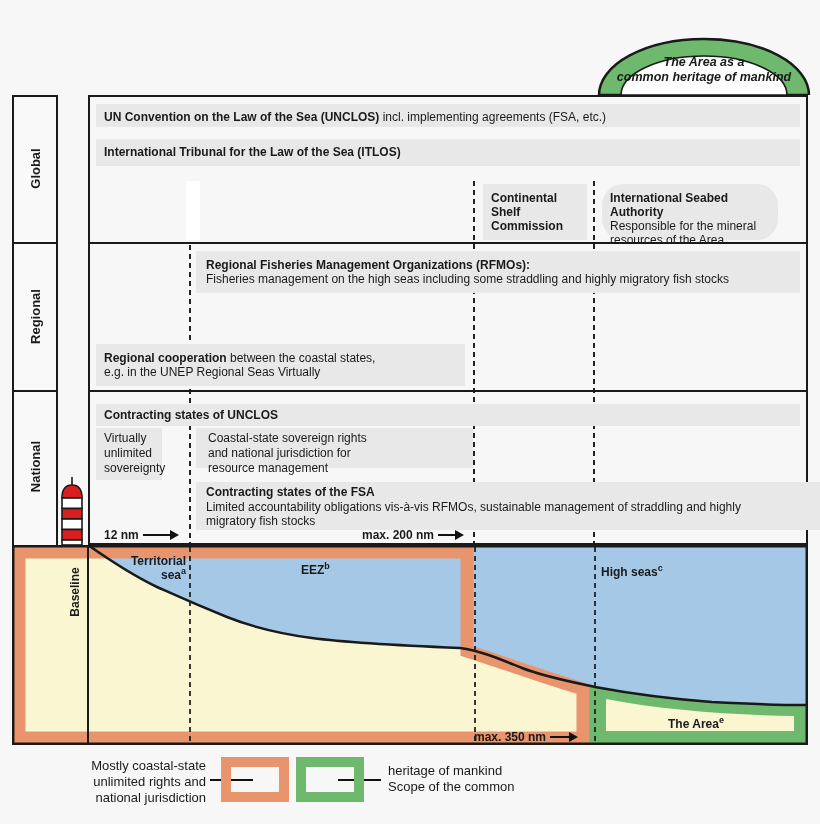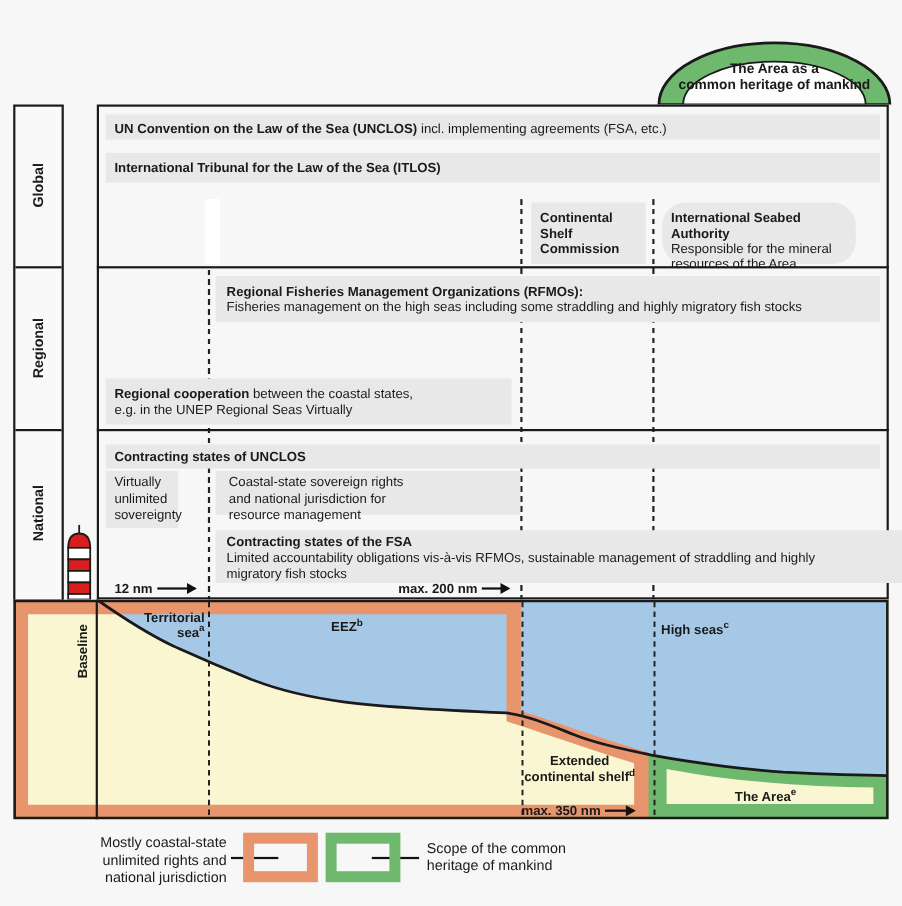--- a/index.html
+++ b/index.html
@@ -89,21 +89,21 @@
 
   <div class="abs marker" style="left:104px;top:528px;z-index:3;">
     <span>12 nm</span>
       <span class="arrow" style="width:34px;"></span>
   </div>
   <div class="abs marker" style="left:362px;top:528px;z-index:3;">
     <span>max. 200 nm</span>
       <span class="arrow" style="width:24px;"></span>
   </div>
 
-  <div class="abs" style="left:597px;top:37px;width:214px;height:58px;z-index:4;">
+  <div class="abs" style="left:597px;top:37px;width:214px;height:58px;z-index:4;font-style:italic;">
     <svg width="214" height="58" viewBox="0 0 214 58">
       <path d="M2,58 A105,56 0 0 1 212,58 Z" fill="#6fb96f" stroke="#1a1a1a" stroke-width="2.5"></path>
       <path d="M24,58 A83,39 0 0 1 190,58 Z" fill="#fdfdfd" stroke="#1a1a1a" stroke-width="1.6"></path>
     </svg>
     <div class="abs" style="left:0;top:18px;width:214px;text-align:center;font-size:12.5px;font-weight:bold;line-height:15px;">
       <div>The Area as a</div>
       <div>common heritage of mankind</div>
     </div>
   </div>
 
@@ -153,39 +153,35 @@
   <div class="abs sealabel" style="left:106px;top:554px;width:80px;text-align:right;line-height:14px;z-index:3;">
     <div>Territorial</div>
     <div><span>sea</span><sup>a</sup></div>
   </div>
   <div class="abs sealabel" style="left:301px;top:563px;z-index:3;">
     <span>EEZ</span><sup>b</sup>
   </div>
   <div class="abs sealabel" style="left:601px;top:565px;z-index:3;">
     <span>High seas</span><sup>c</sup>
   </div>
-  <div class="abs sealabel" style="left:466px;top:684px;width:122px;text-align:center;line-height:15px;z-index:3;">
-    <div>Extended</div>
-    <div><span>continental shelf</span><sup>d</sup></div>
-  </div>
   <div class="abs sealabel" style="left:640px;top:717px;width:112px;text-align:center;z-index:3;">
     <span>The Area</span><sup>e</sup>
   </div>
   <div class="abs marker" style="left:474px;top:730px;z-index:3;">
     <span>max. 350 nm</span>
       <span class="arrow" style="width:26px;"></span>
   </div>
 
   <div class="abs legendtxt" style="left:58px;top:758px;width:148px;text-align:right;">
     <div>Mostly coastal-state</div>
     <div>unlimited rights and</div>
     <div>national jurisdiction</div>
   </div>
   <div class="abs" style="left:210px;top:779px;width:43px;height:2px;background:#111;"></div>
   <div class="abs lrect" style="left:221px;top:757px;border:10px solid #e8946c;"></div>
   <div class="abs" style="left:338px;top:779px;width:43px;height:2px;background:#111;"></div>
   <div class="abs lrect" style="left:296px;top:757px;border:10px solid #6fb96f;"></div>
   <div class="abs legendtxt" style="left:388px;top:763px;width:170px;">
+    <div>heritage of mankind</div>
     <div>Scope of the common</div>
-    <div>heritage of mankind</div>
   </div>
 
 </div>
 
 </body></html>

